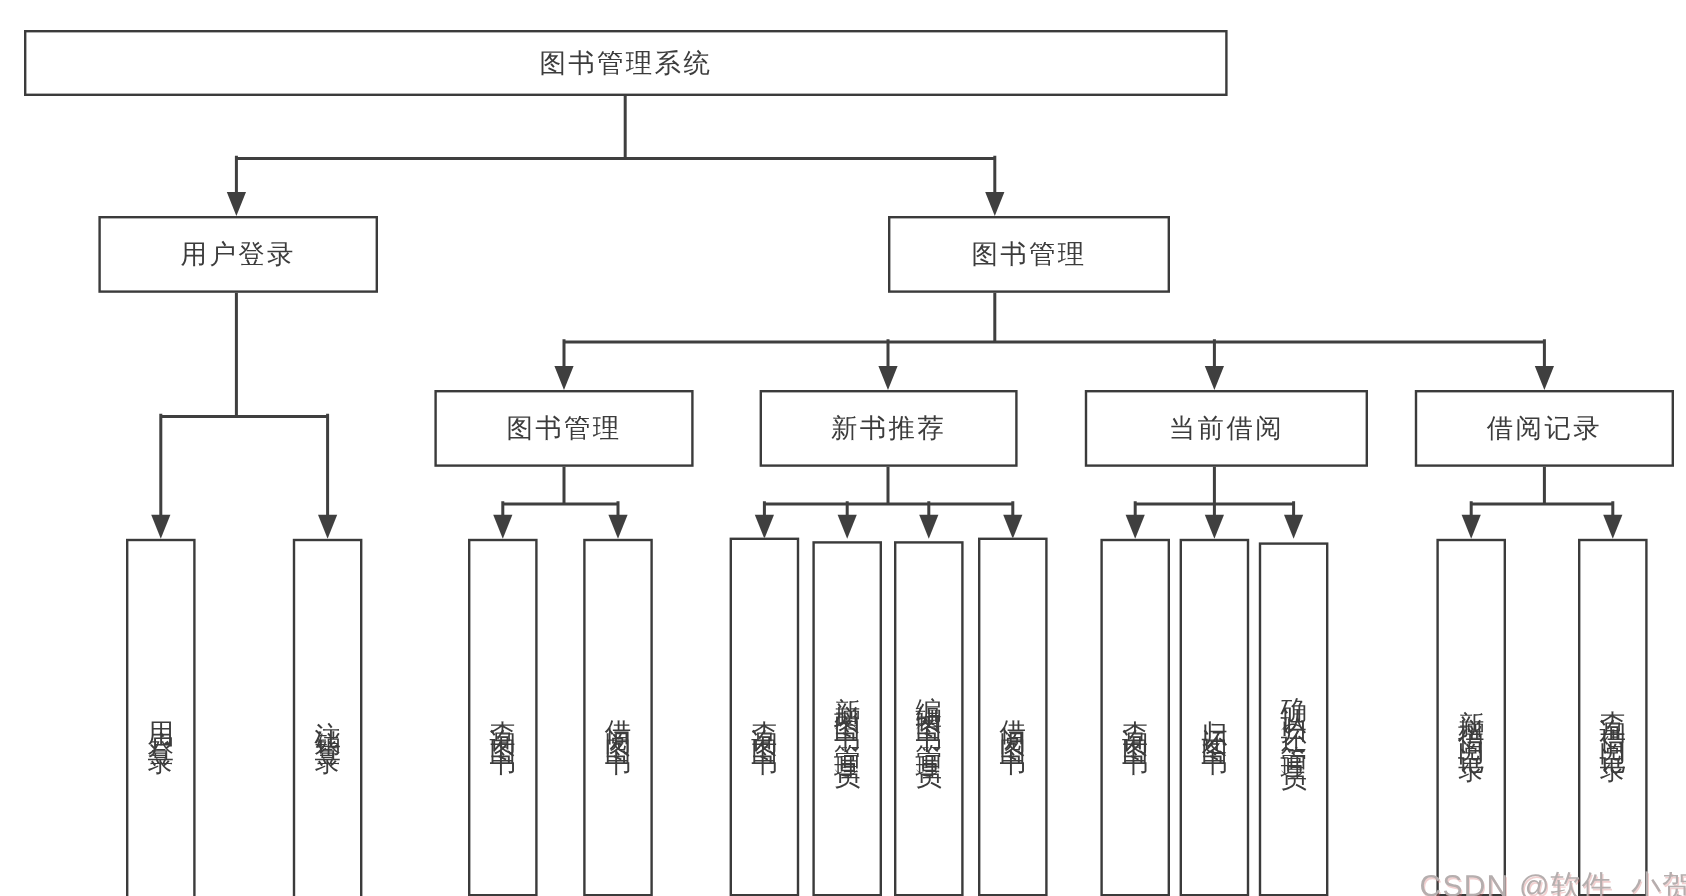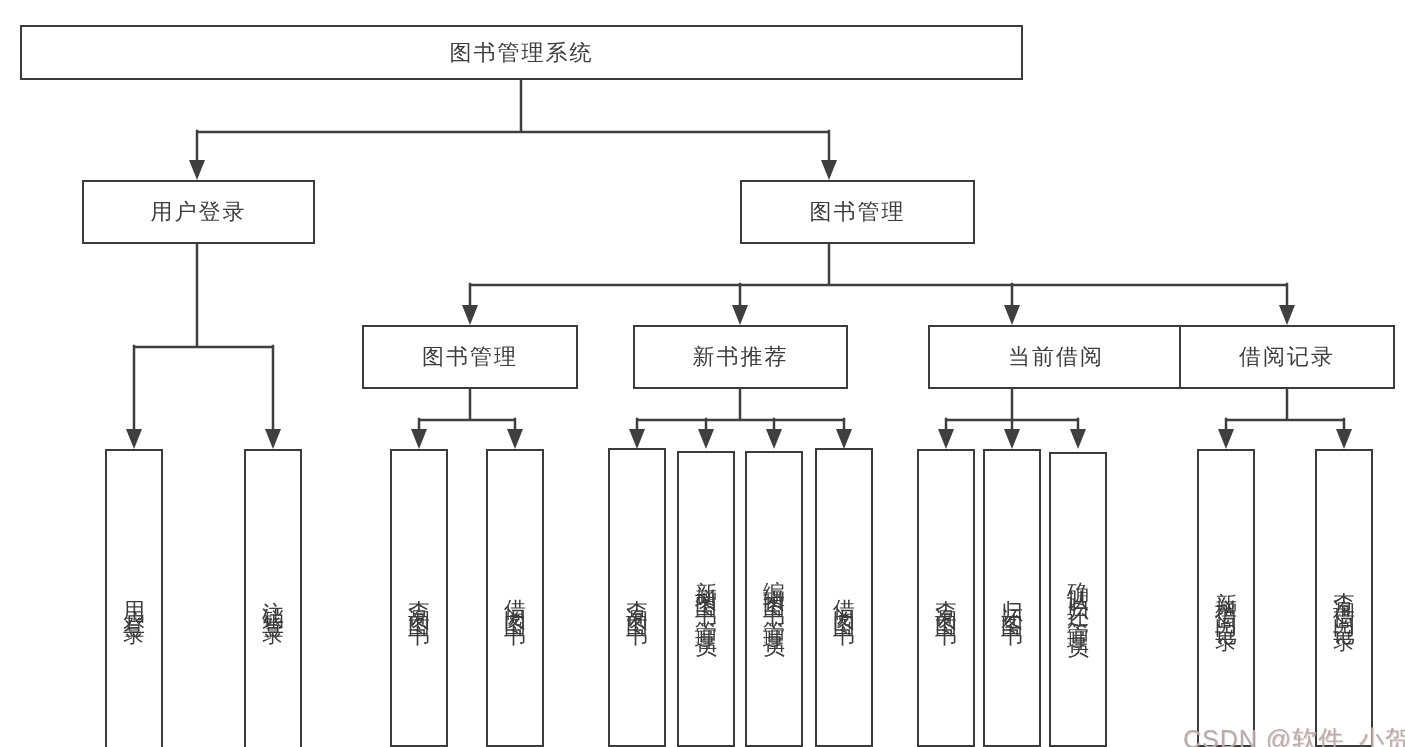--- a/index.html
+++ b/index.html
@@ -96,21 +96,21 @@
   <div class="box" style="left:740px;top:168px;width:235px;height:64px">
     <span class="hlabel">图书管理</span>
   </div>
 
   <div class="box" style="left:362px;top:313px;width:216px;height:64px">
     <span class="hlabel">图书管理</span>
   </div>
   <div class="box" style="left:633px;top:313px;width:215px;height:64px">
     <span class="hlabel">新书推荐</span>
   </div>
-  <div class="box" style="left:928px;top:313px;width:256px;height:64px">
+  <div class="box" style="left:904px;top:313px;width:236px;height:64px">
     <span class="hlabel">当前借阅</span>
   </div>
   <div class="box" style="left:1179px;top:313px;width:216px;height:64px">
     <span class="hlabel">借阅记录</span>
   </div>
 
   <div class="box" style="left:105px;top:437px;width:58px;height:300px">
     <span class="vlabel">用户登录</span>
   </div>
   <div class="box" style="left:244px;top:437px;width:58px;height:300px">

